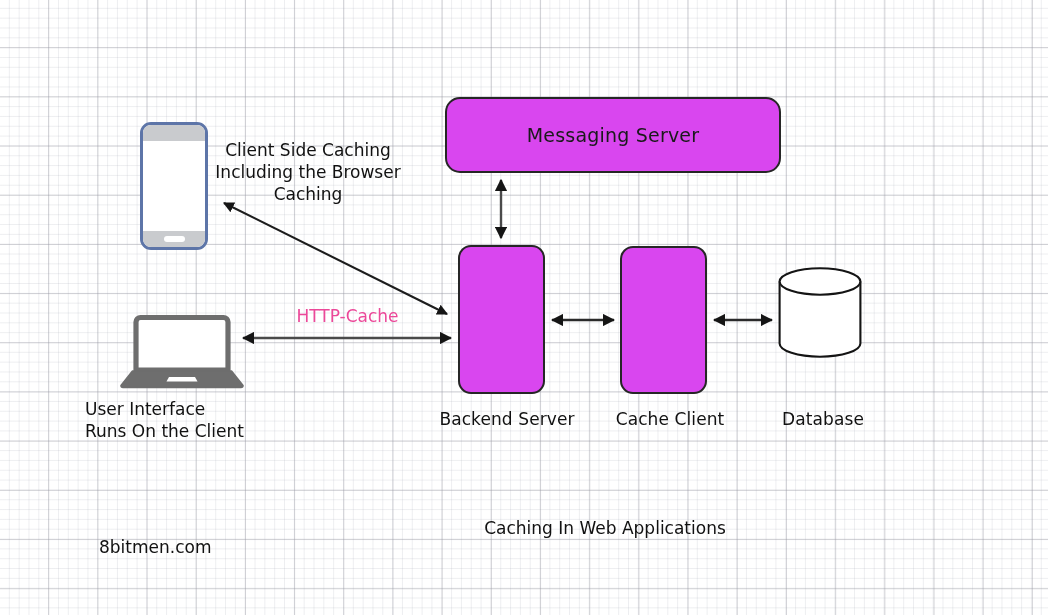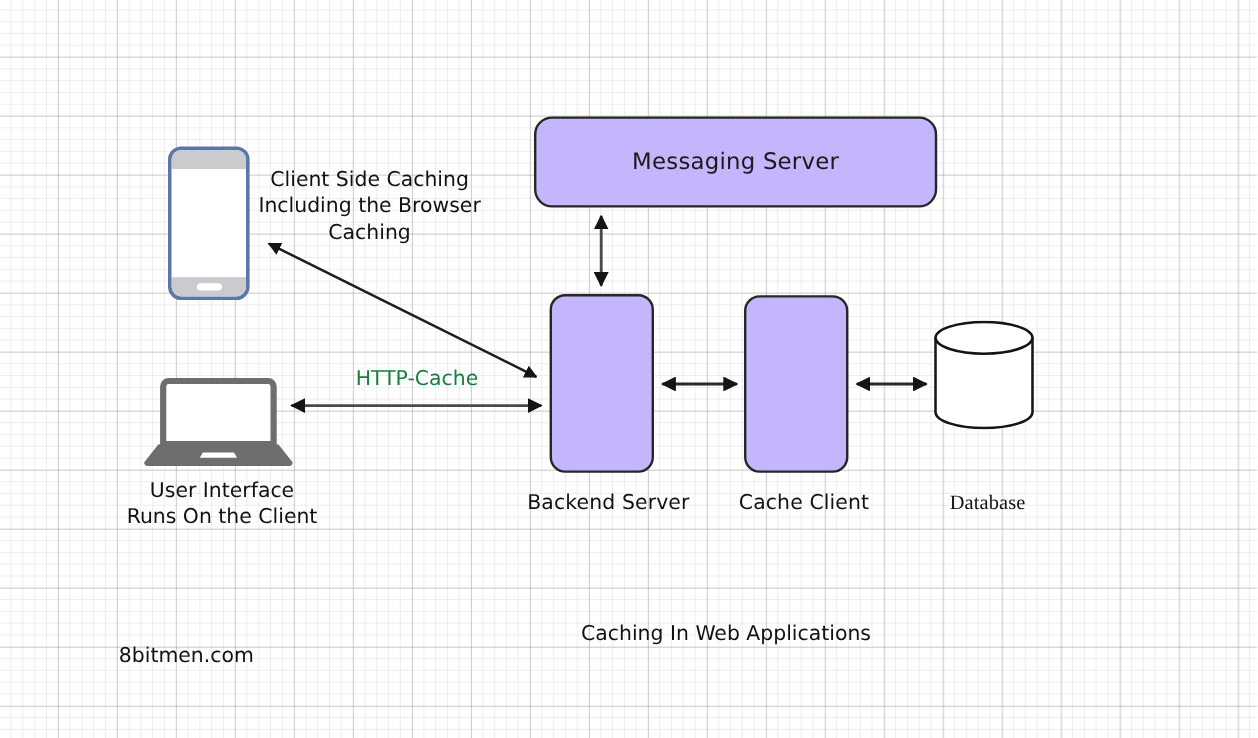--- a/index.html
+++ b/index.html
@@ -39,21 +39,21 @@
   .layer {
     position: absolute;
     left: 0; top: 0;
     width: 1048px;
     height: 615px;
   }
   
   .node-box {
     position: absolute;
     box-sizing: border-box;
-    background: #c4b5fd;
+    background: #d946ef;
     border: 2px solid #262626;
     display: flex;
     align-items: center;
     justify-content: center;
     text-align: right;
   }
   #messaging-server-box {
     left: 445px; top: 97px;
     width: 336px; height: 76px;
     border-radius: 15px;
@@ -77,46 +77,45 @@
   .caption {
     position: absolute;
     font-size: 17px;
     color: #111111;
     text-align: center;
     white-space: nowrap;
     letter-spacing: 0.1px;
   }
   #backend-caption  { left: 433px; top: 409px; width: 148px; }
   #cache-caption    { left: 596px; top: 409px; width: 148px; }
-  #database-caption { left: 752px; top: 409px; width: 142px; font-family: Liberation Serif, serif; }
+  #database-caption { left: 752px; top: 409px; width: 142px; }
   #client-caption {
     position: absolute;
     left: 85px; top: 398px;
     width: 200px;
     font-size: 17px;
     color: #111111;
-    text-align: center;
     line-height: 22px;
   }
   
   #client-side-caching-text {
     position: absolute;
     left: 206px; top: 139px;
     width: 204px;
     font-size: 17px;
     color: #111111;
     text-align: center;
     line-height: 22px;
   }
   #http-cache-text {
     position: absolute;
     left: 255px; top: 306px;
     width: 185px;
     font-size: 17px;
-    color: #15803d;
+    color: #ec4899;
     text-align: center;
   }
   #diagram-title {
     position: absolute;
     left: 430px; top: 518px;
     width: 350px;
     font-size: 17px;
     color: #111111;
     text-align: center;
   }

